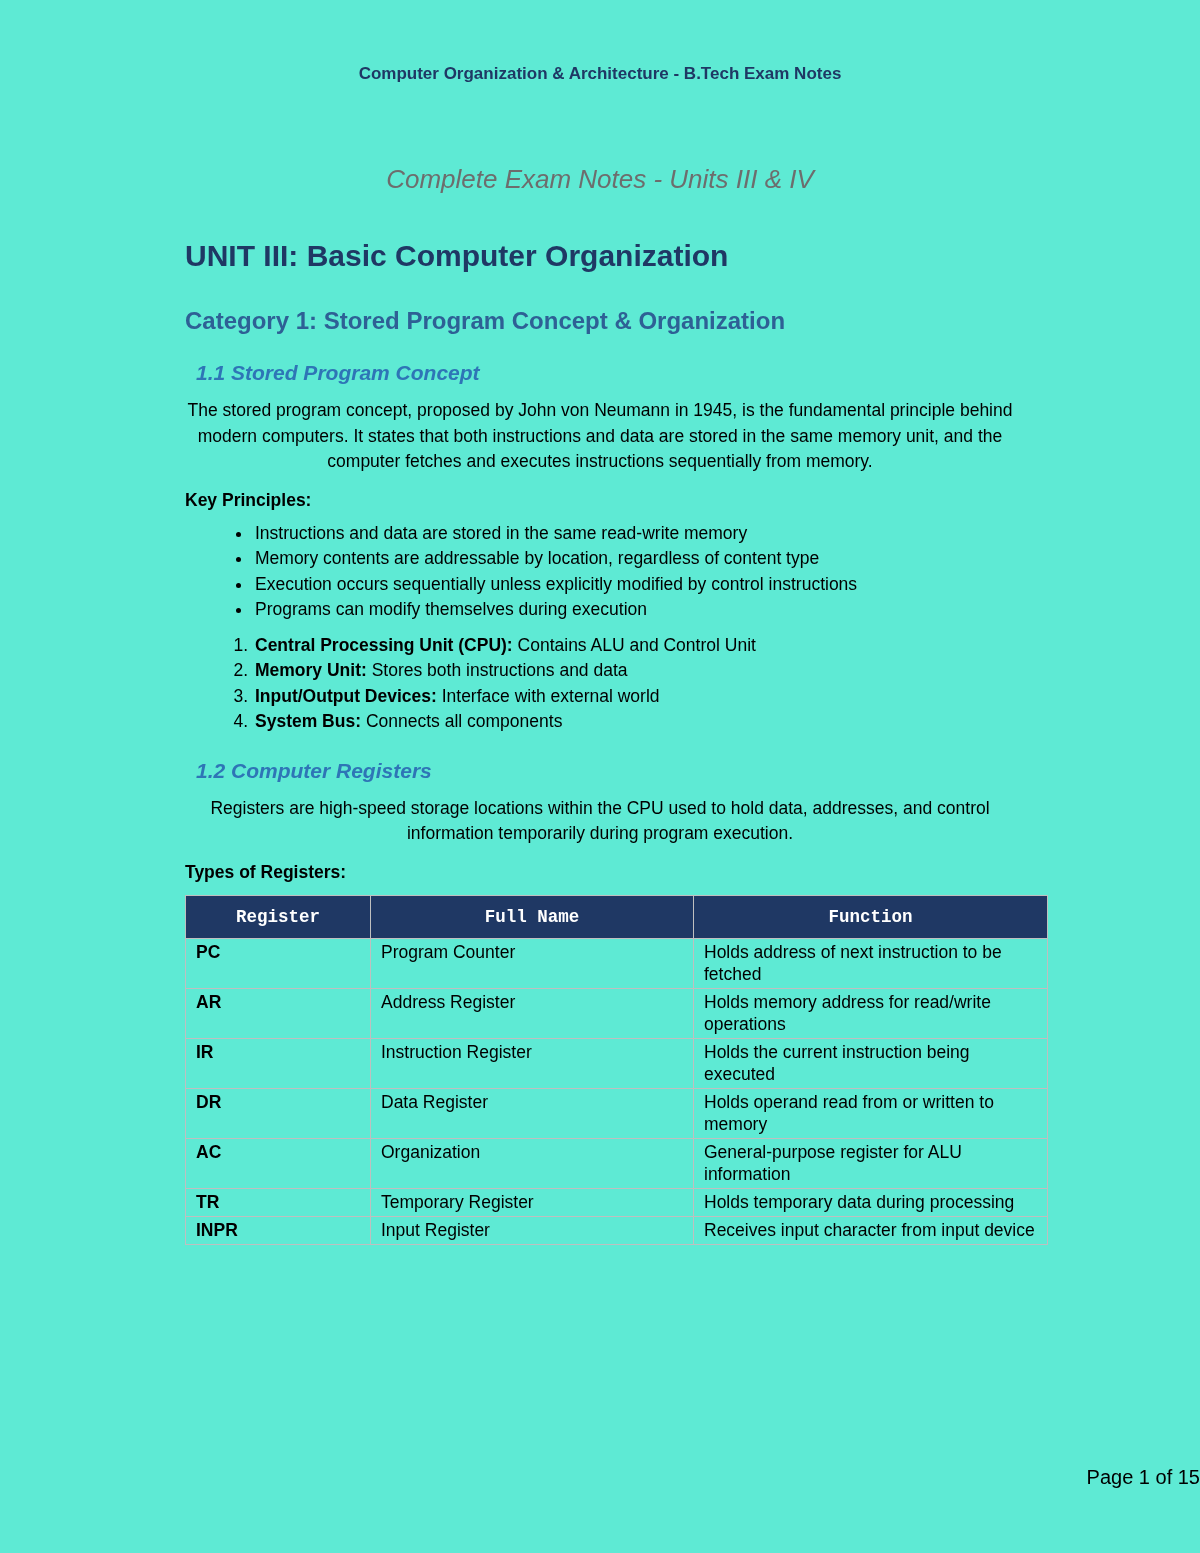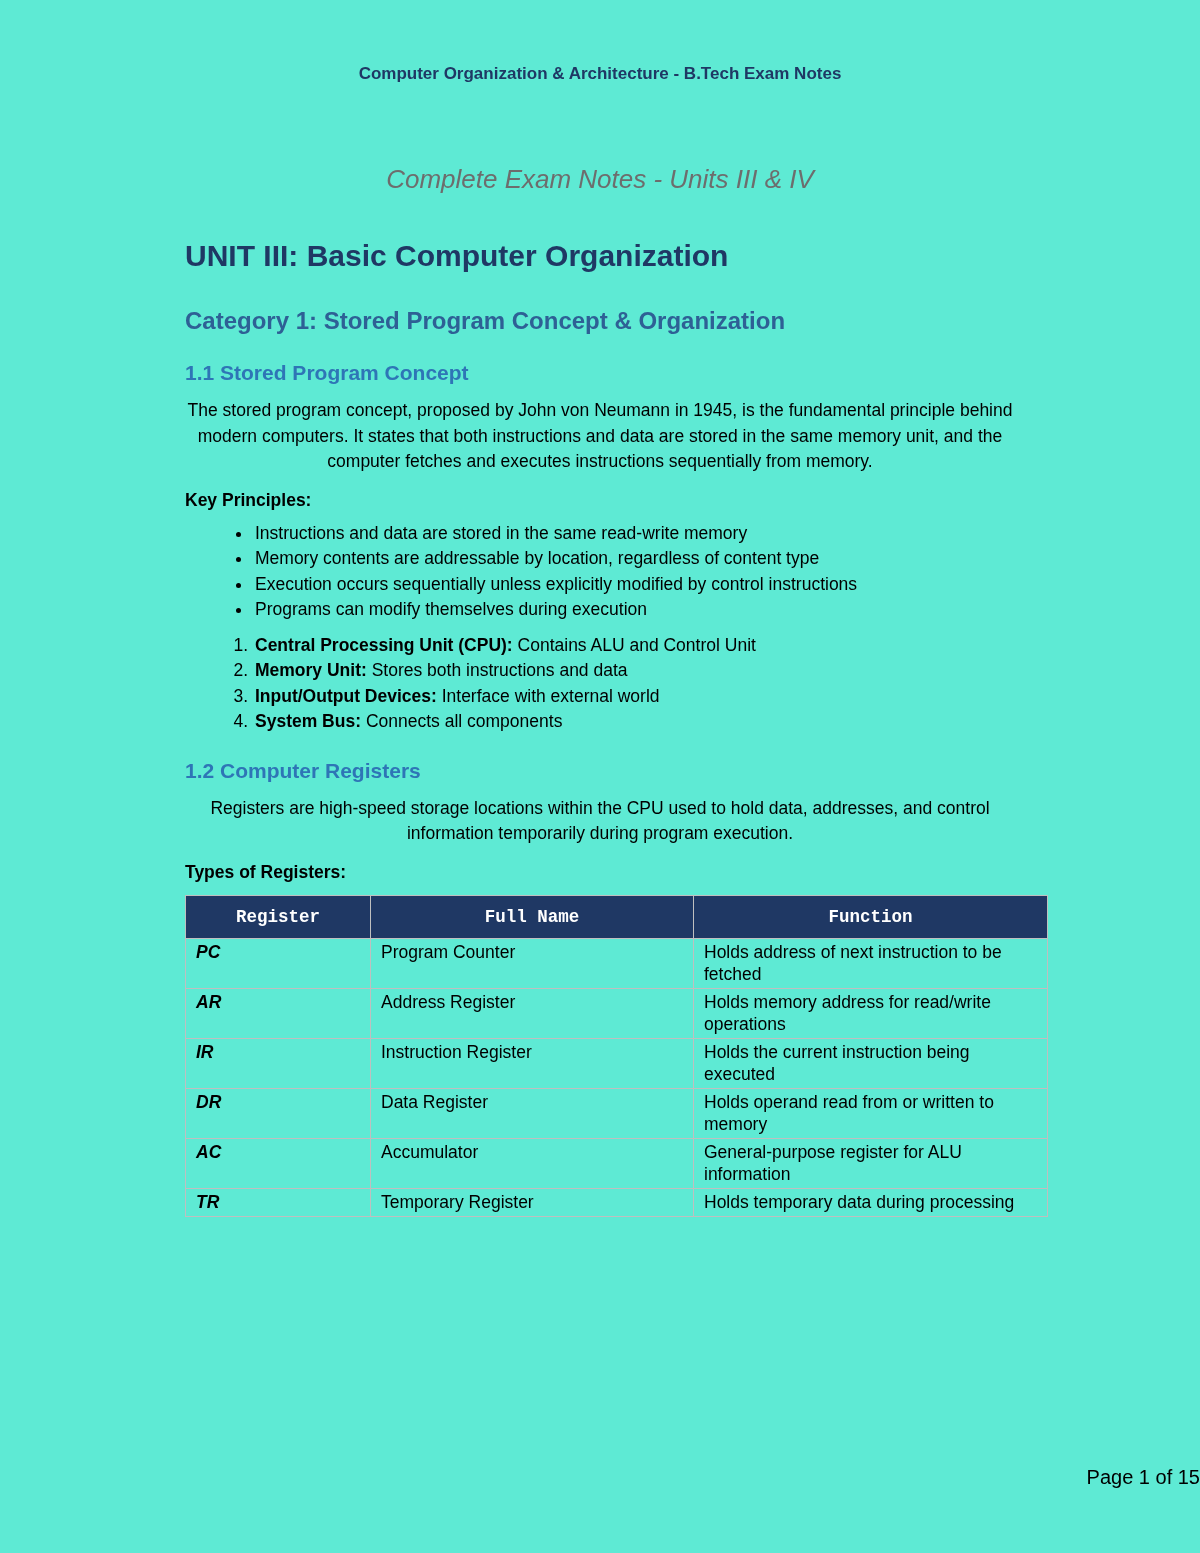--- a/index.html
+++ b/index.html
@@ -49,24 +49,25 @@
     font-weight: 700;
     color: var(--navy);
   }
   .category-heading {
     margin: 34px 0 0;
     font-size: 24px;
     font-weight: 700;
     color: var(--category-blue);
   }
   .sub-heading {
-    margin: 26px 0 0;
+    margin: 26px 11px 0;
     font-size: 21px;
     font-weight: 700;
     color: var(--sub-blue);
+    font-style: italic;
   }
   .body-para {
     margin: 13px 0 0;
     font-size: 17.5px;
     line-height: 25.5px;
     text-align: center;
   }
   .bold-label {
     margin: 15px 0 0;
     font-size: 17.5px;
@@ -97,21 +98,21 @@
     border: 1px solid var(--table-border);
     font-size: 17.5px;
     font-family: Liberation Mono, monospace;
   }
   table.reg-table td {
     border: 1px solid var(--table-border);
     vertical-align: top;
     padding: 2px 10px 3px;
     line-height: 22px;
   }
-  table.reg-table td.reg { font-weight: 700; font-style: italic; }
+  table.reg-table td.reg { font-weight: 700; }
   .doc-footer {
     position: absolute;
     top: 1466px; left: 0;
     width: 100%;
     text-align: right;
     font-size: 20px;
     color: #000000;
   }
 </style>
 </head>
@@ -181,28 +182,33 @@
           <td>Instruction Register</td>
           <td>Holds the current instruction being executed</td>
         </tr>
         <tr>
           <td class="reg">DR</td>
           <td>Data Register</td>
           <td>Holds operand read from or written to memory</td>
         </tr>
         <tr>
           <td class="reg">AC</td>
-          <td>Accumulator</td>
+          <td>Organization</td>
           <td>General-purpose register for ALU information</td>
         </tr>
         <tr>
           <td class="reg">TR</td>
           <td>Temporary Register</td>
           <td>Holds temporary data during processing</td>
         </tr>
+        <tr>
+          <td class="reg">INPR</td>
+          <td>Input Register</td>
+          <td>Receives input character from input device</td>
+        </tr>
       </tbody>
     </table>
 
   </div>
 
   <div class="doc-footer">Page 1 of 15</div>
 
 </div>
 
 </body></html>

